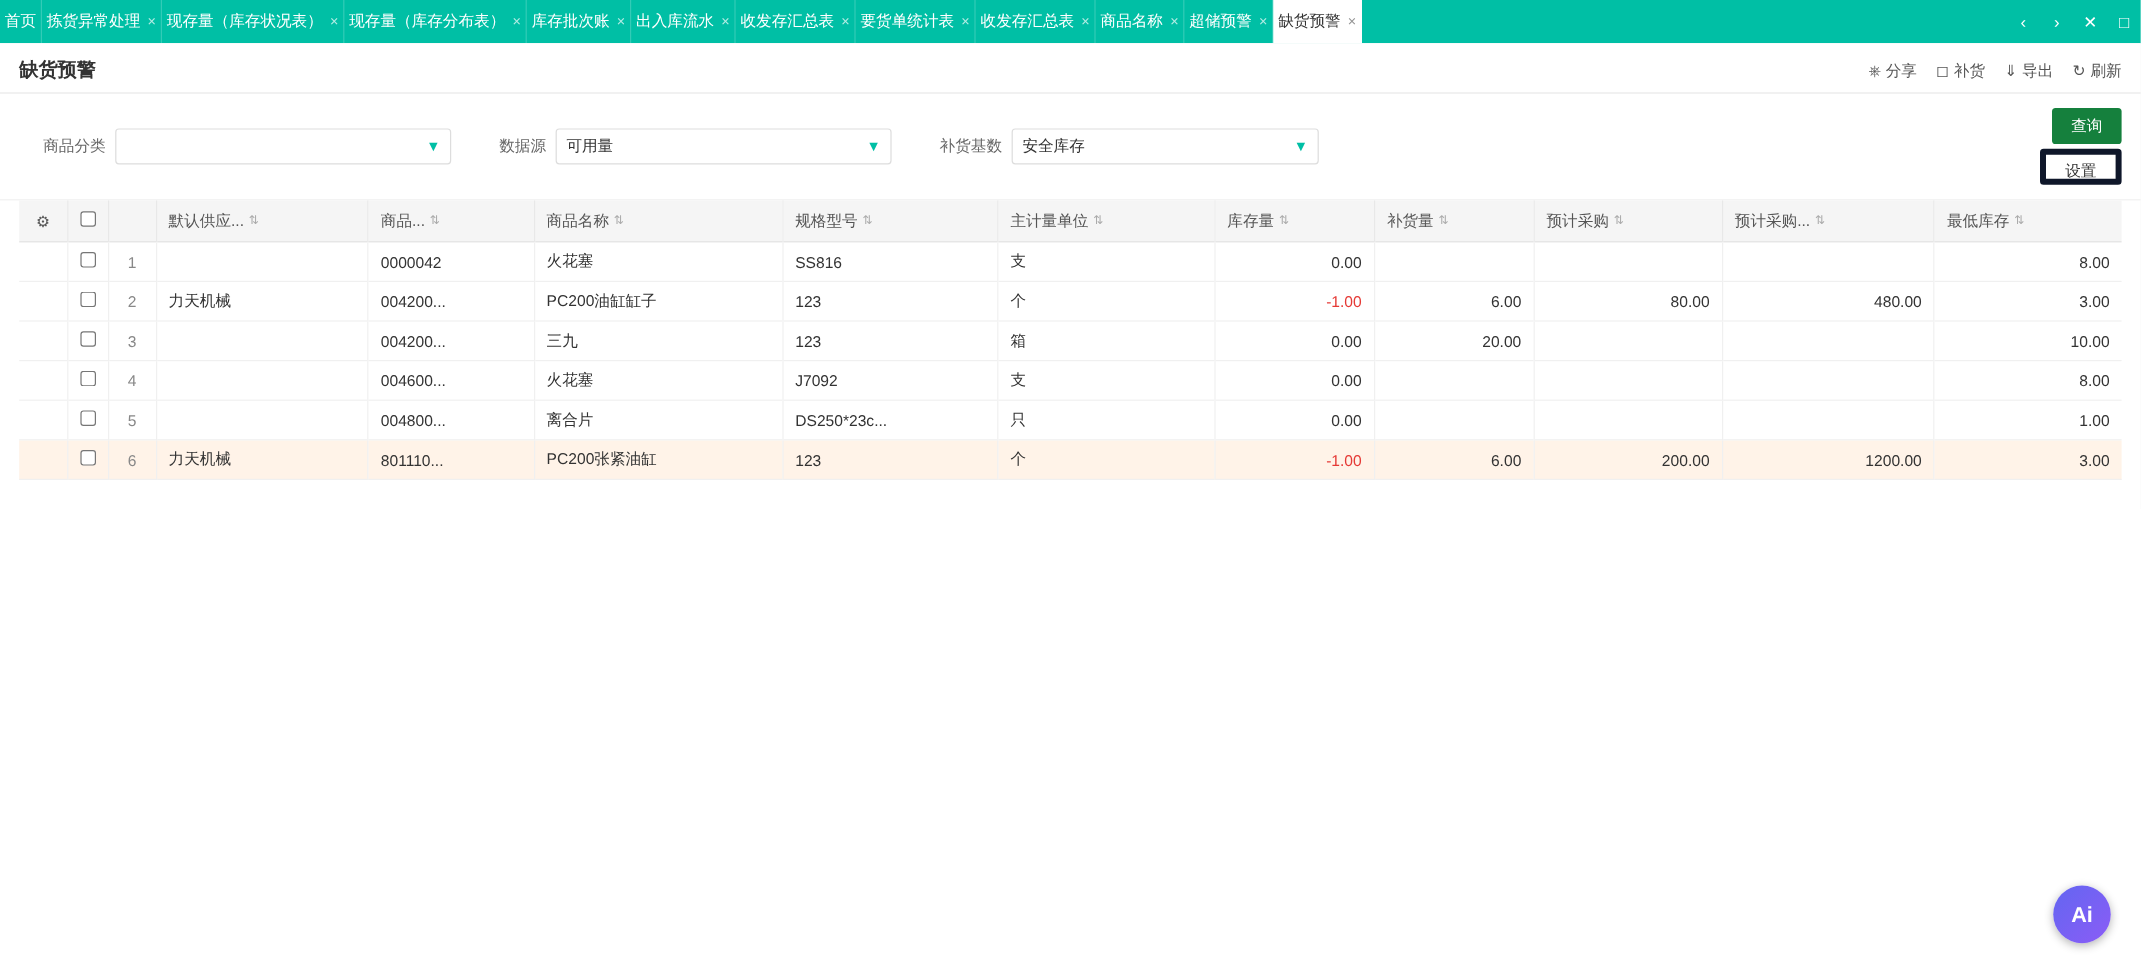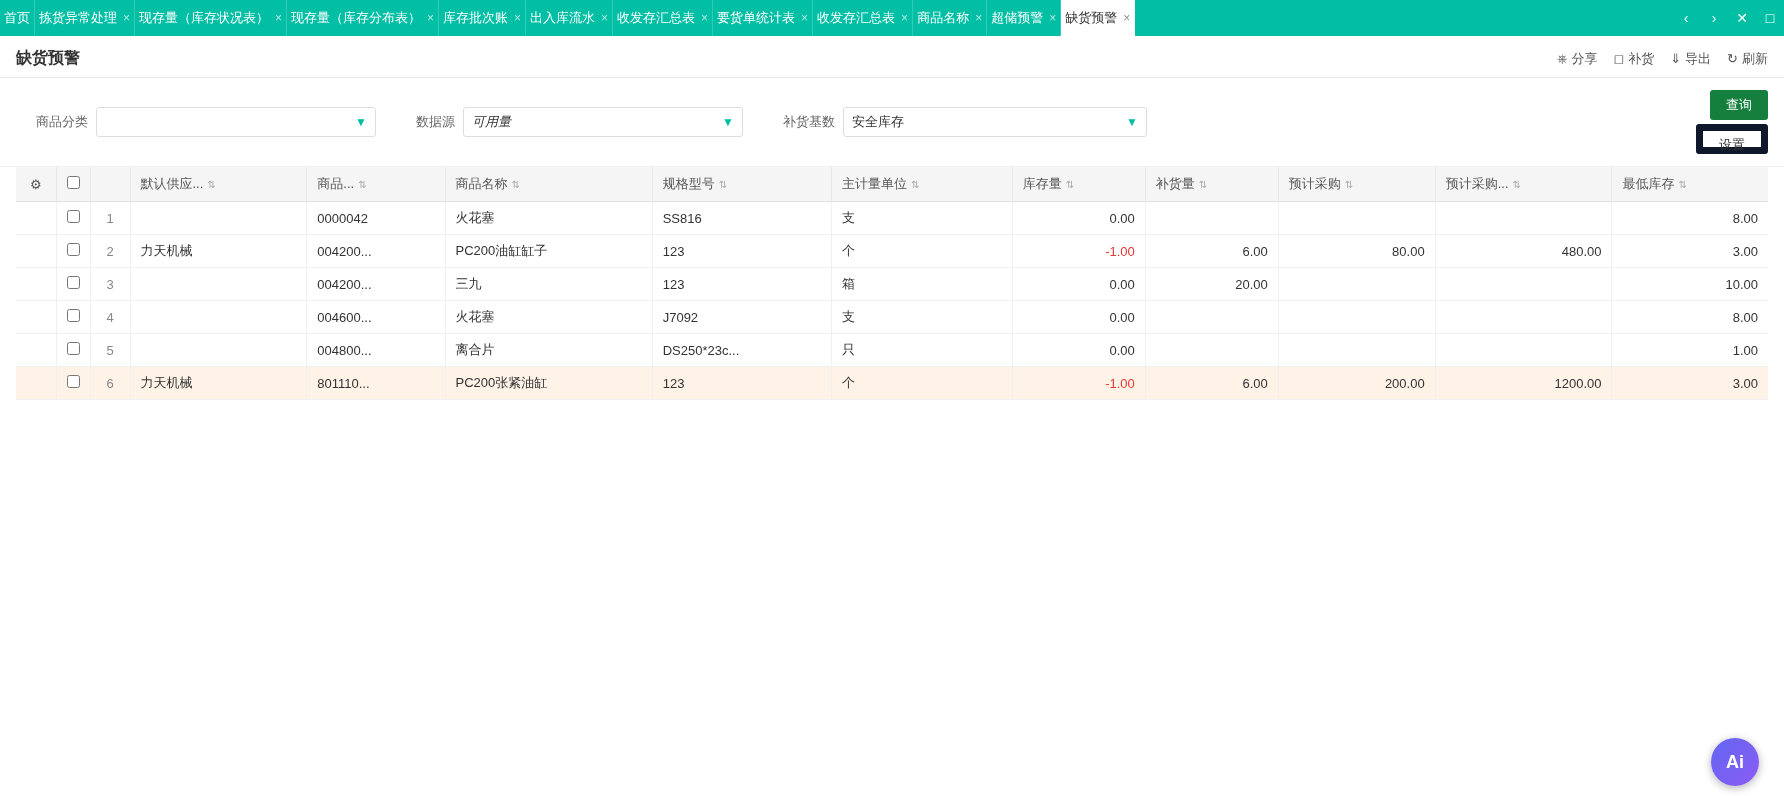--- a/index.html
+++ b/index.html
@@ -131,21 +131,21 @@
       border: none;
       border-radius: 3px;
       padding: 5px 16px;
       cursor: pointer;
       font-size: 13px;
       height: 30px;
     }
     .btn-settings {
       background: #fff;
       color: #333;
-      border: 7px solid #0f172a;
+      border: 5px solid #0f172a;
       border-radius: 3px;
       padding: 5px 16px;
       cursor: pointer;
       font-size: 13px;
       height: 30px;
     }
 
     .filter-right-actions {
       margin-left: auto;
       display: flex;
@@ -314,28 +314,28 @@
   <div class="filter-area">
     <div class="filter-group">
       <span class="filter-label">商品分类</span>
       <div class="filter-select" style="width:280px;">
         <span class="filter-select-text"></span>
         <span class="filter-select-arrow">▼</span>
       </div>
     </div>
     <div class="filter-group">
       <span class="filter-label">数据源</span>
-      <div class="filter-select filter-select-sm" style="width:280px;font-style:italic;">
+      <div class="filter-select filter-select-sm" style="width:280px;">
         <span class="filter-value">可用量</span>
         <span class="filter-select-arrow">▼</span>
       </div>
     </div>
     <div class="filter-group">
       <span class="filter-label">补货基数</span>
-      <div class="filter-select filter-select-sm" style="width:304px;">
+      <div class="filter-select filter-select-sm" style="width:256px;">
         <span class="filter-value">安全库存</span>
         <span class="filter-select-arrow">▼</span>
       </div>
     </div>
     <div class="filter-right-actions">
       <button class="btn-query">查询</button>
       <button class="btn-settings">设置</button>
     </div>
   </div>
 

